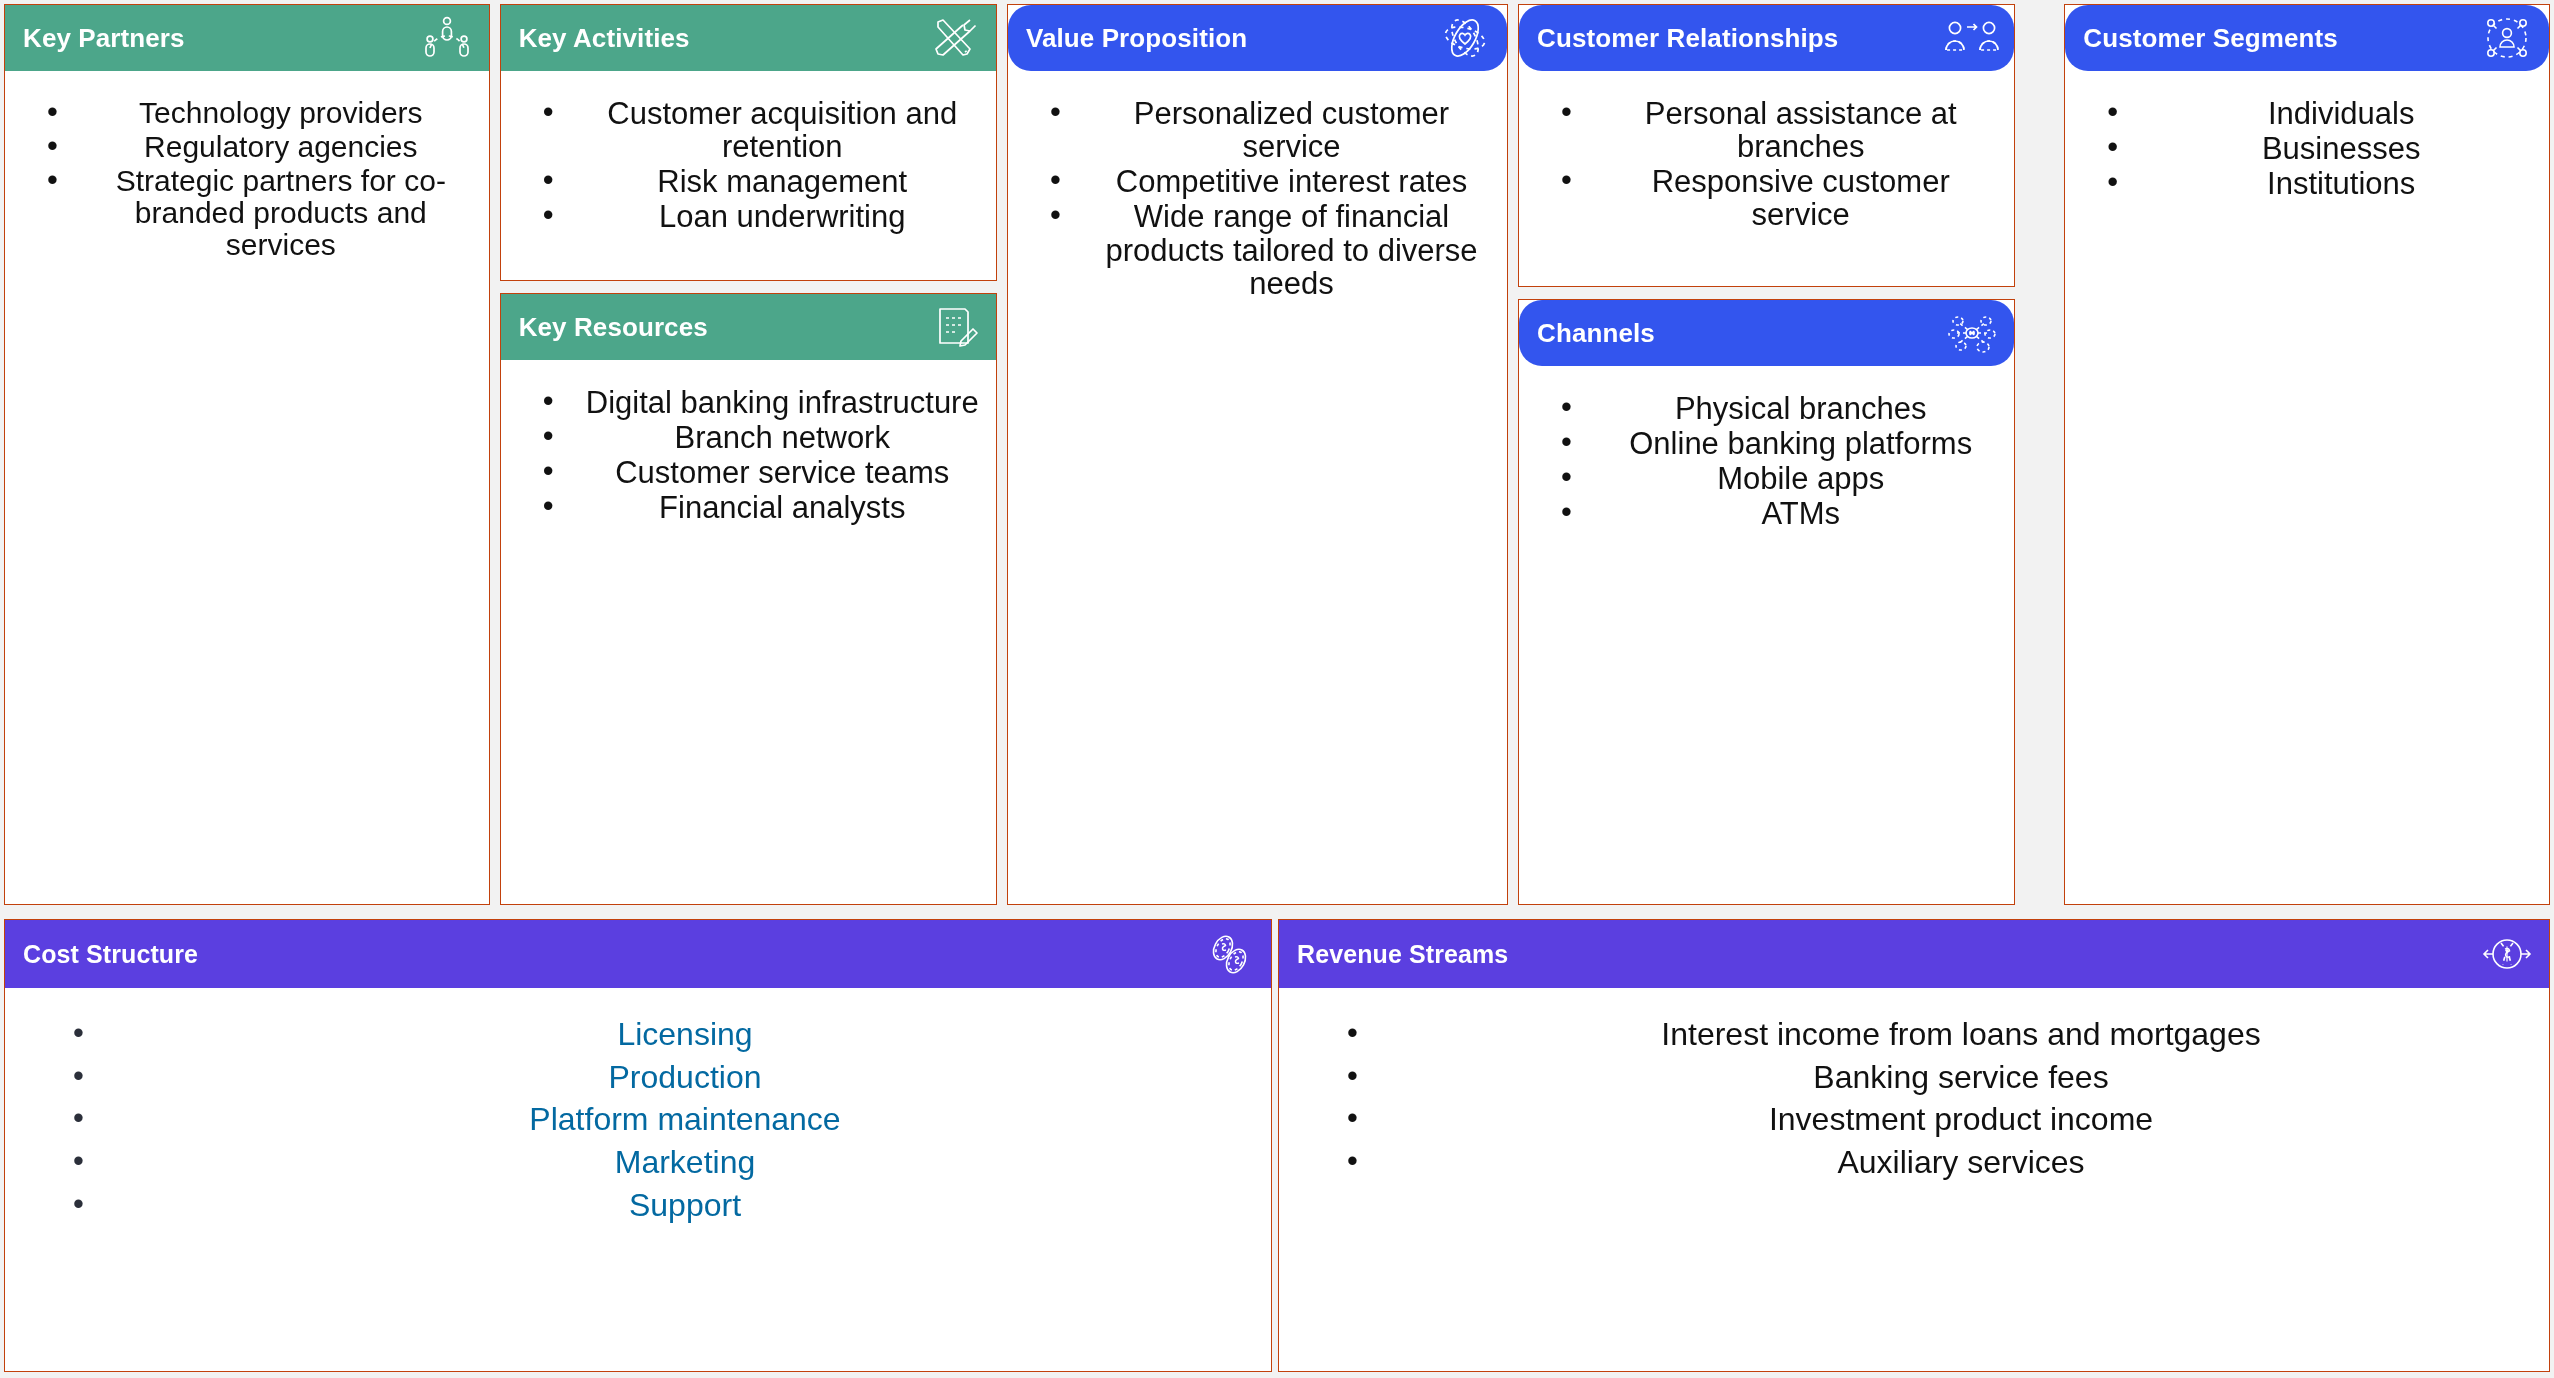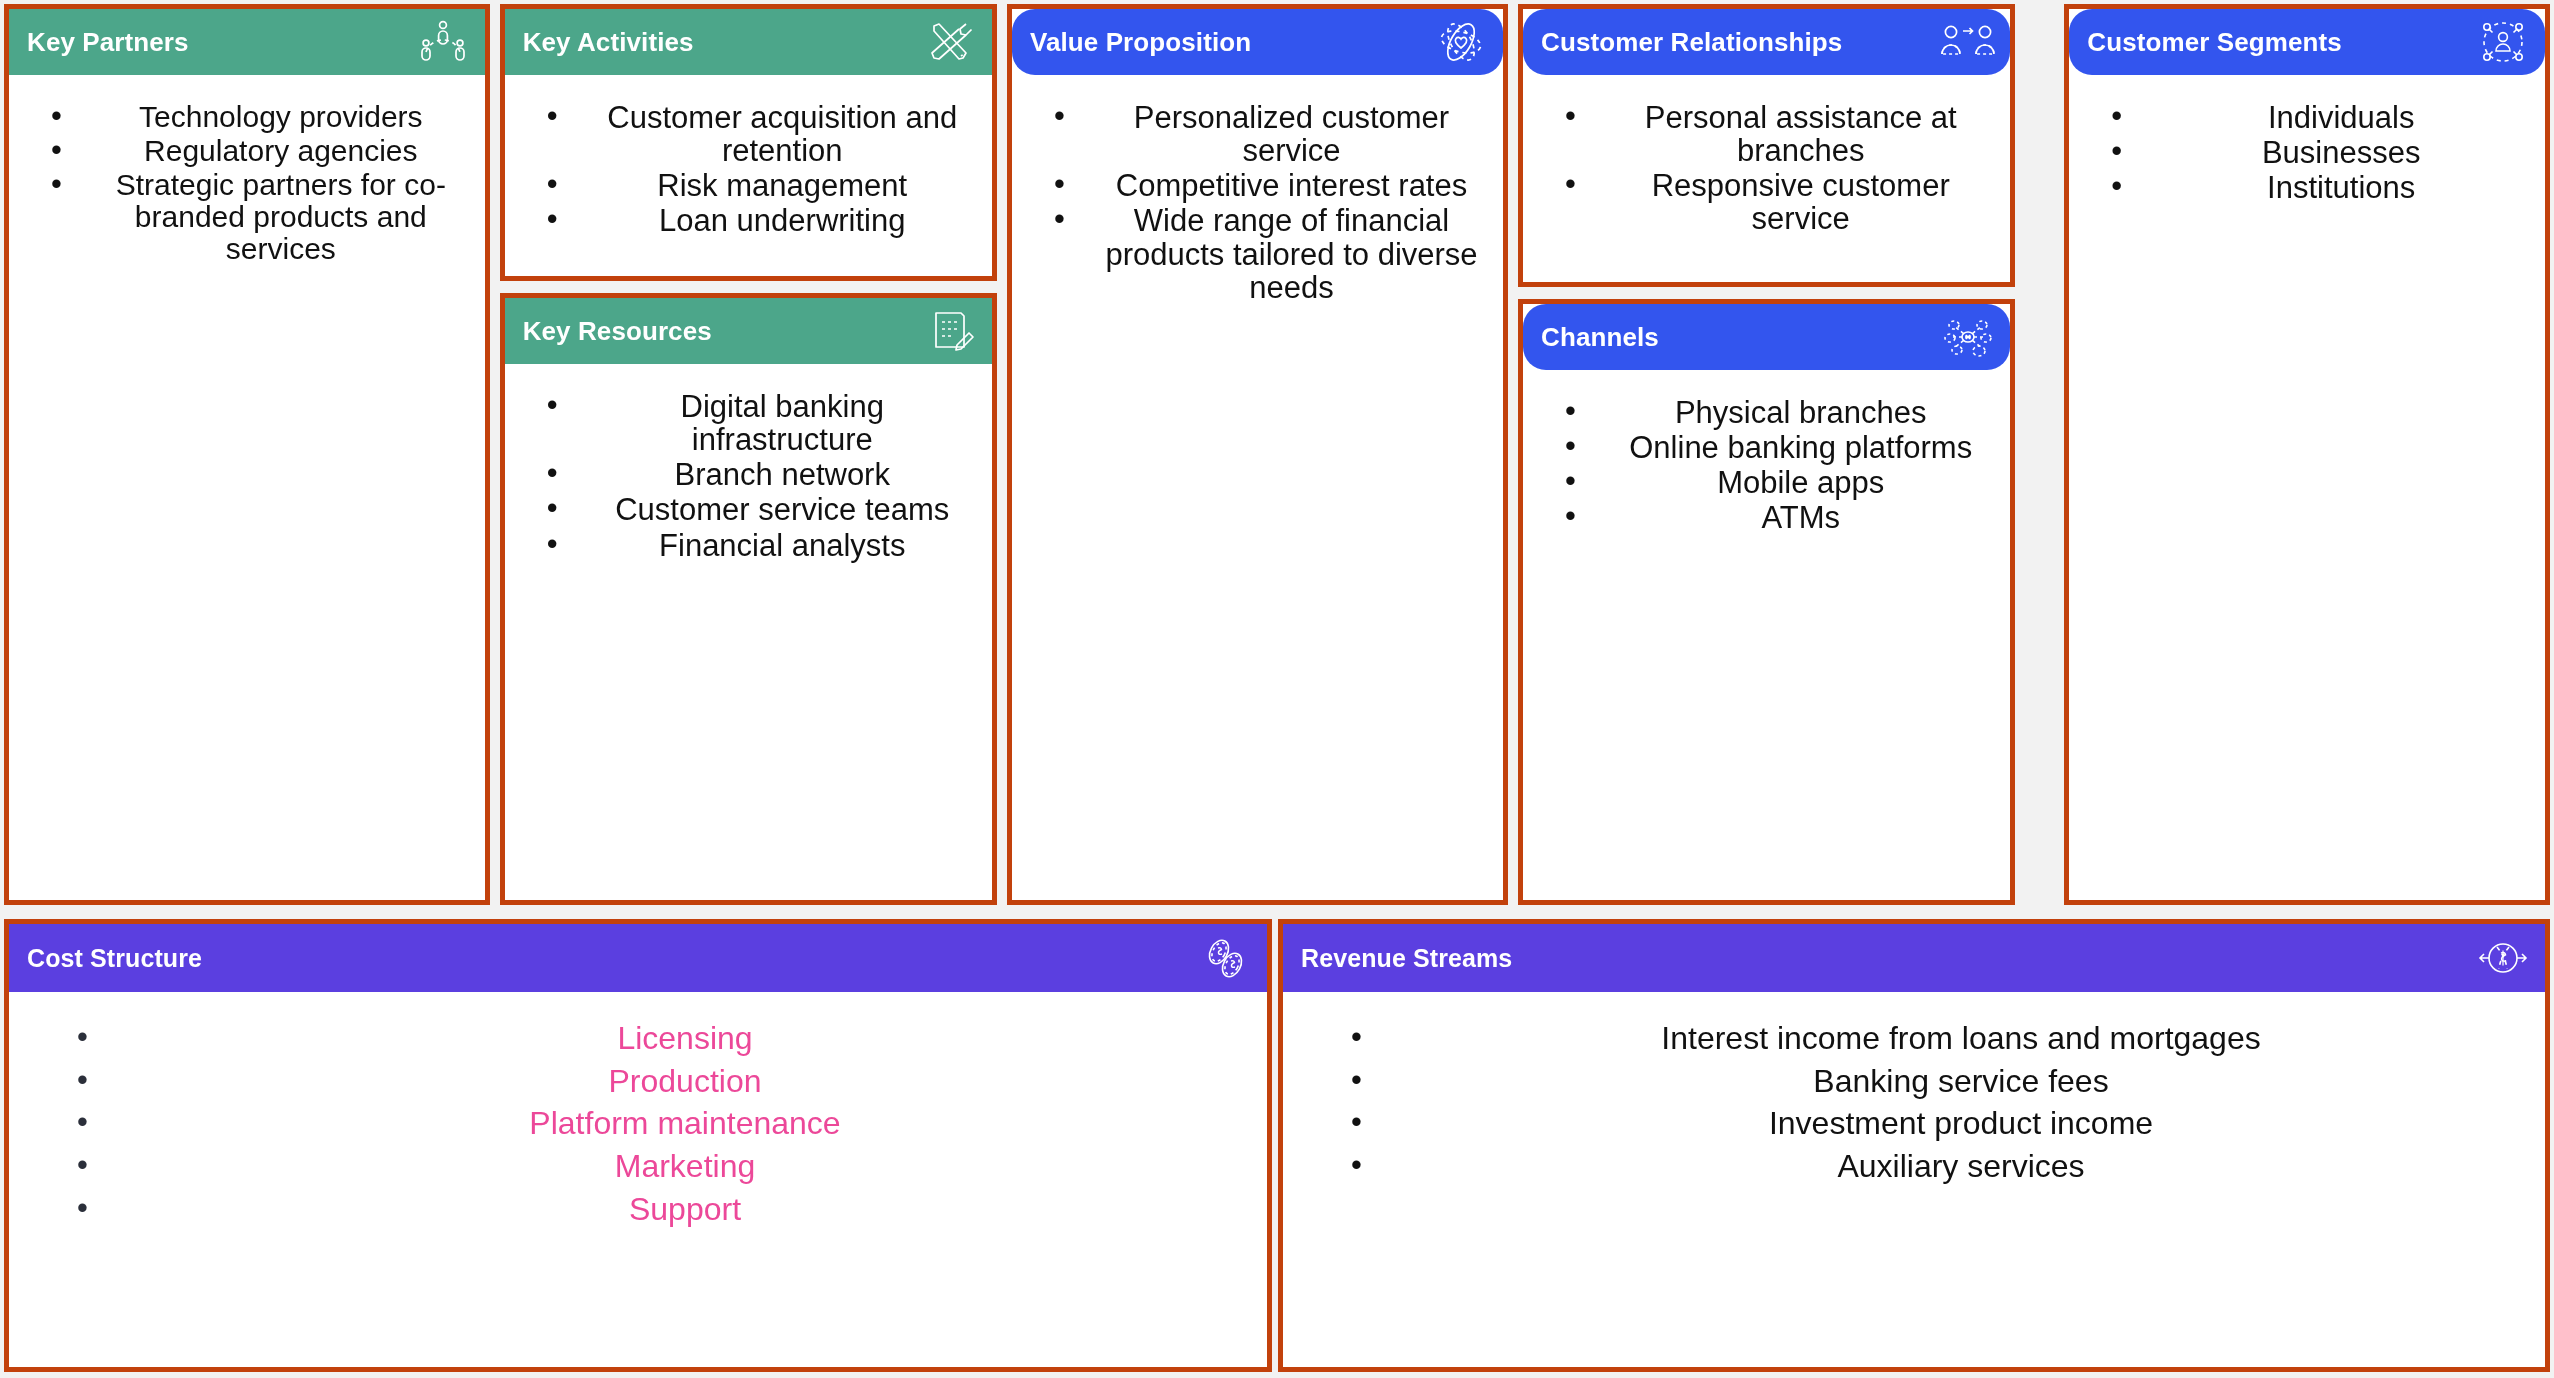--- a/index.html
+++ b/index.html
@@ -34,21 +34,21 @@
   }
   .col-partners      { width: 500px; }
   .col-activities    { width: 512px; }
   .col-value         { width: 516px; }
   .col-relationships { width: 512px; }
   .col-segments      { width: 500px; margin-left: 39px; }
 
   
   .card {
     background: #ffffff;
-    border: 5px solid #c2410c;
+    border: 1px solid #c2410c;
     display: flex;
     flex-direction: column;
     overflow: hidden;
   }
   .card.grow { flex: 1 1 auto; }
 
   .card-header {
     height: 66px;
     flex: 0 0 66px;
     display: flex;
@@ -121,21 +121,21 @@
   .revenue-card { flex: 1 1 auto; }
 
   .bottom-row .card-header { height: 68px; flex: 0 0 68px; }
   .bottom-row .card-title { font-size: 25px; }
 
   .bottom-row .card-body { padding: 30px 16px 16px 42px; }
   .bottom-row ul.bullets li {
     font-size: 32px;
     line-height: 1.02;
     margin-bottom: 10px;
-    color: #ec4899;
+    color: #0369a1;
   }
   .bottom-row ul.bullets li::before { color: #2b2f3a; }
   .revenue-card ul.bullets li { color: #111111; }
   .revenue-card ul.bullets li::before { color: #111111; }
 </style>
 </head>
 <body>
 
 <div class="canvas">
 

